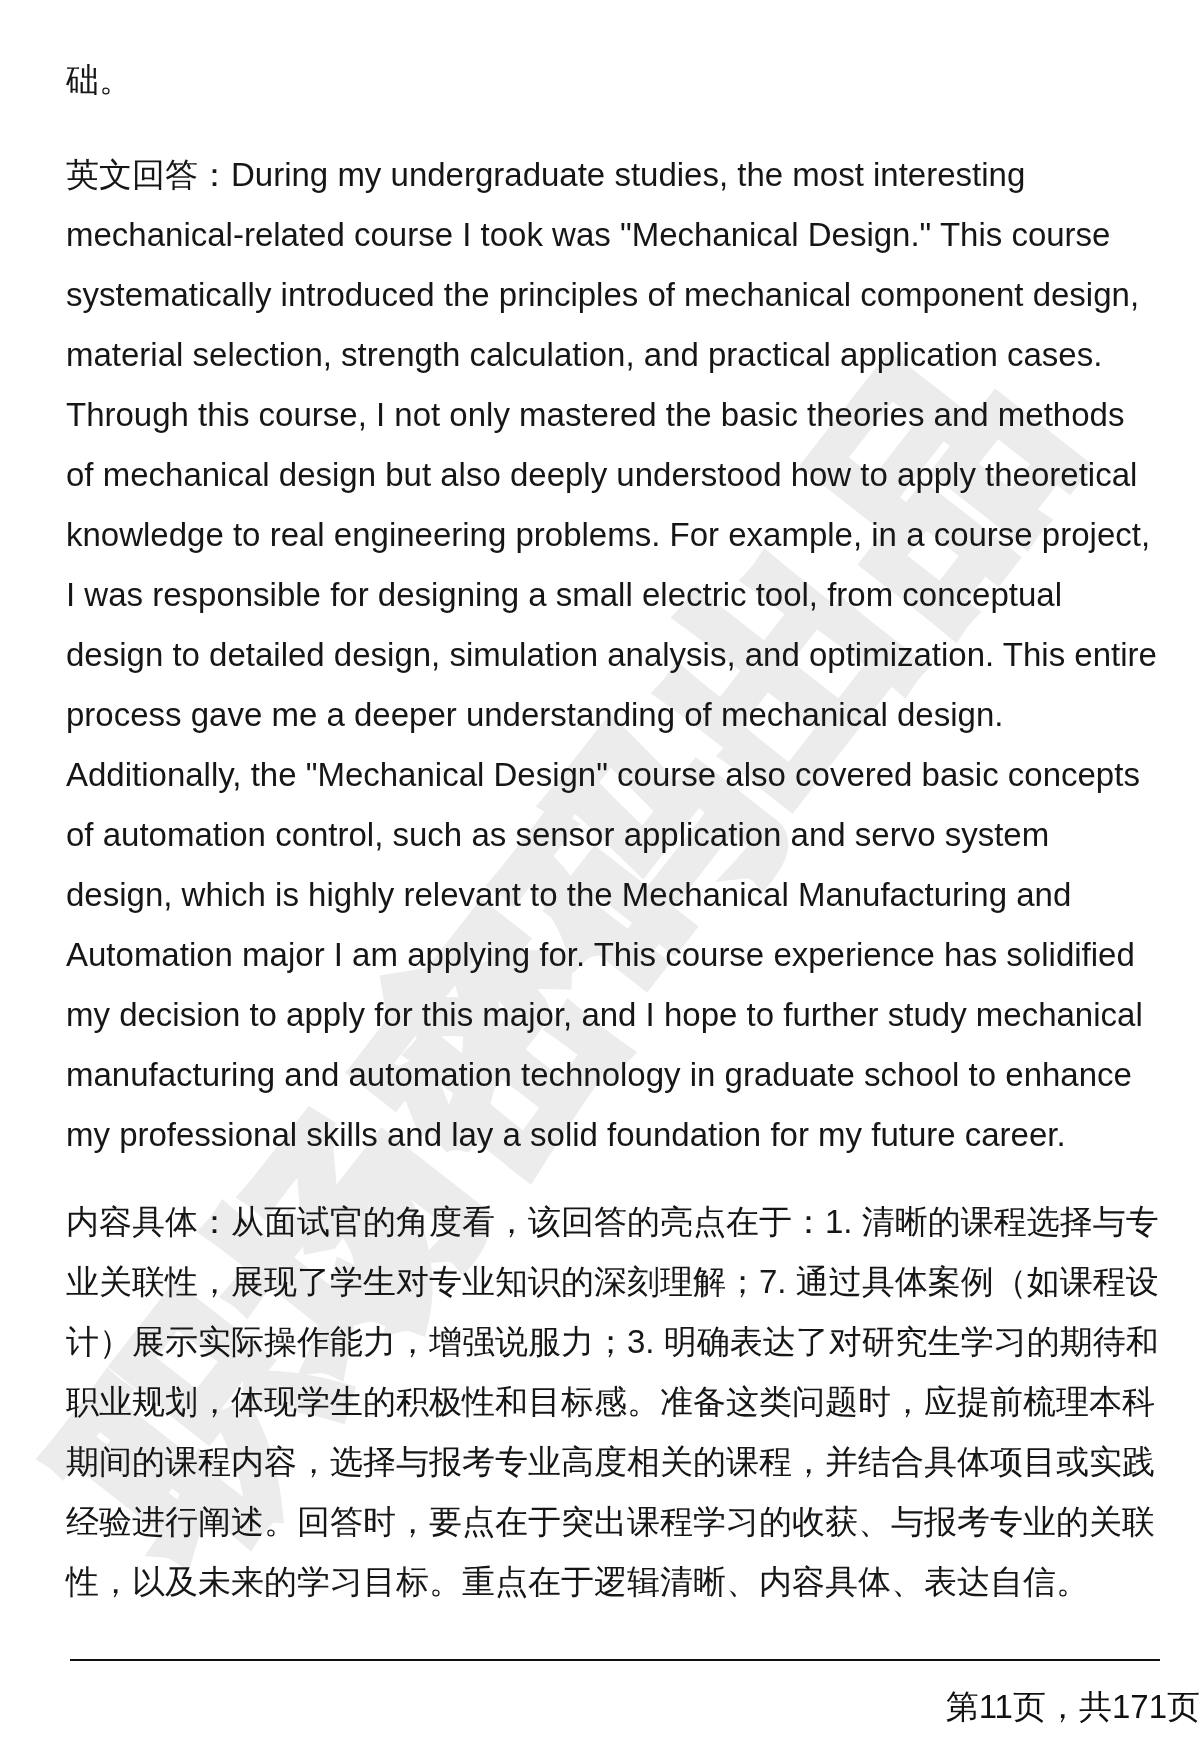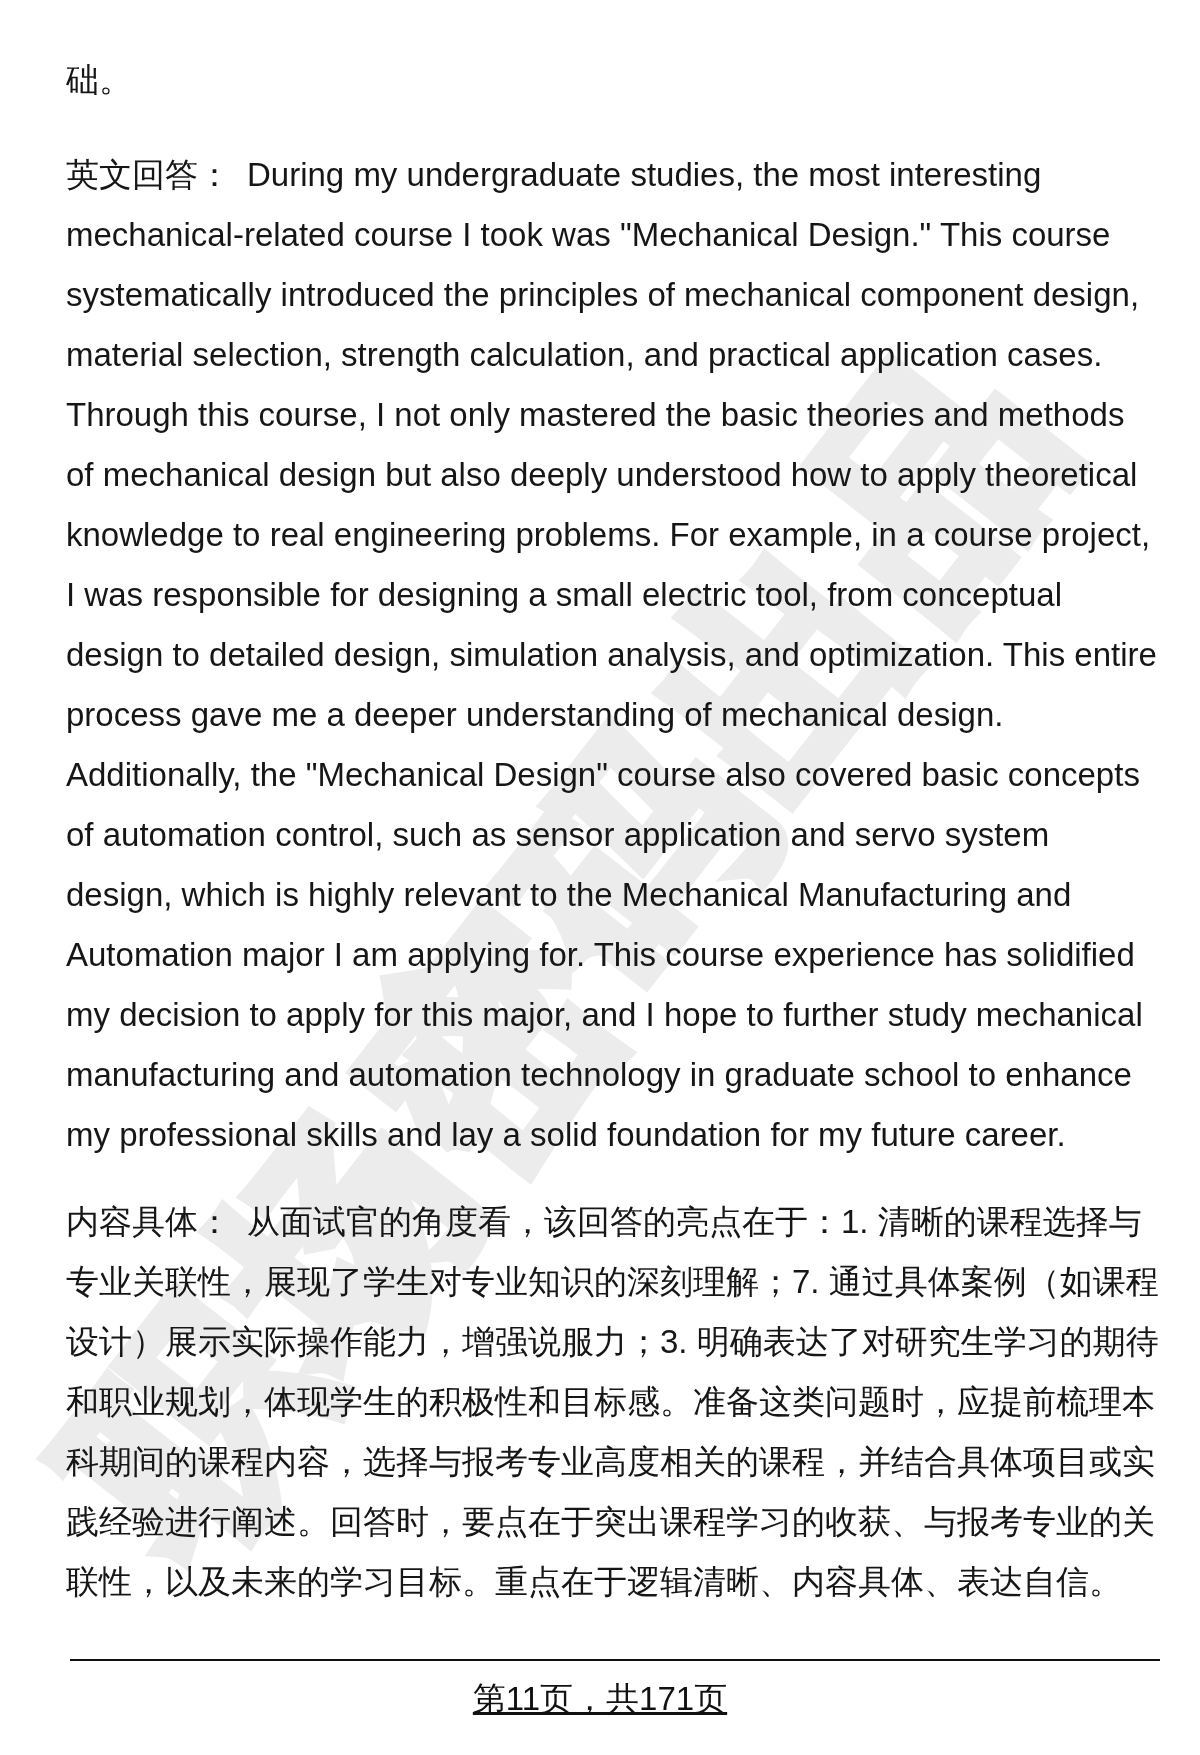--- a/index.html
+++ b/index.html
@@ -39,41 +39,40 @@
     z-index: 1;
     color: #161616;
     font-size: 33px;
   }
   .para {
     line-height: 60px;
     overflow-wrap: break-word;
   }
   .para-tail { margin-bottom: 35px; }
   .para-en   { margin-bottom: 27px; }
-  .inline-label { margin-right: 16px; }
+  .inline-label { margin-right: 0; }
   .footer {
     position: absolute;
     left: 0;
     top: 1659px;
     width: 1200px;
     z-index: 1;
   }
   .footer-rule {
     margin-left: 70px;
     width: 1090px;
     height: 0;
     border-top: 2px solid #111111;
   }
   .footer-text {
-    margin-top: 18px;
-    text-align: center;
+    margin-top: 26px;
+    text-align: right;
     font-size: 33px;
     line-height: 40px;
     color: #111111;
-    text-decoration: underline;
   }
 </style>
 </head>
 <body>
 
 <div class="page" style="background: rgb(255, 255, 255);">
 
   <div class="watermark" style="-webkit-text-stroke: 15px rgb(236, 236, 236);">职场密码出品</div>
 
   <div class="content" style="color: rgb(22, 22, 22);">

